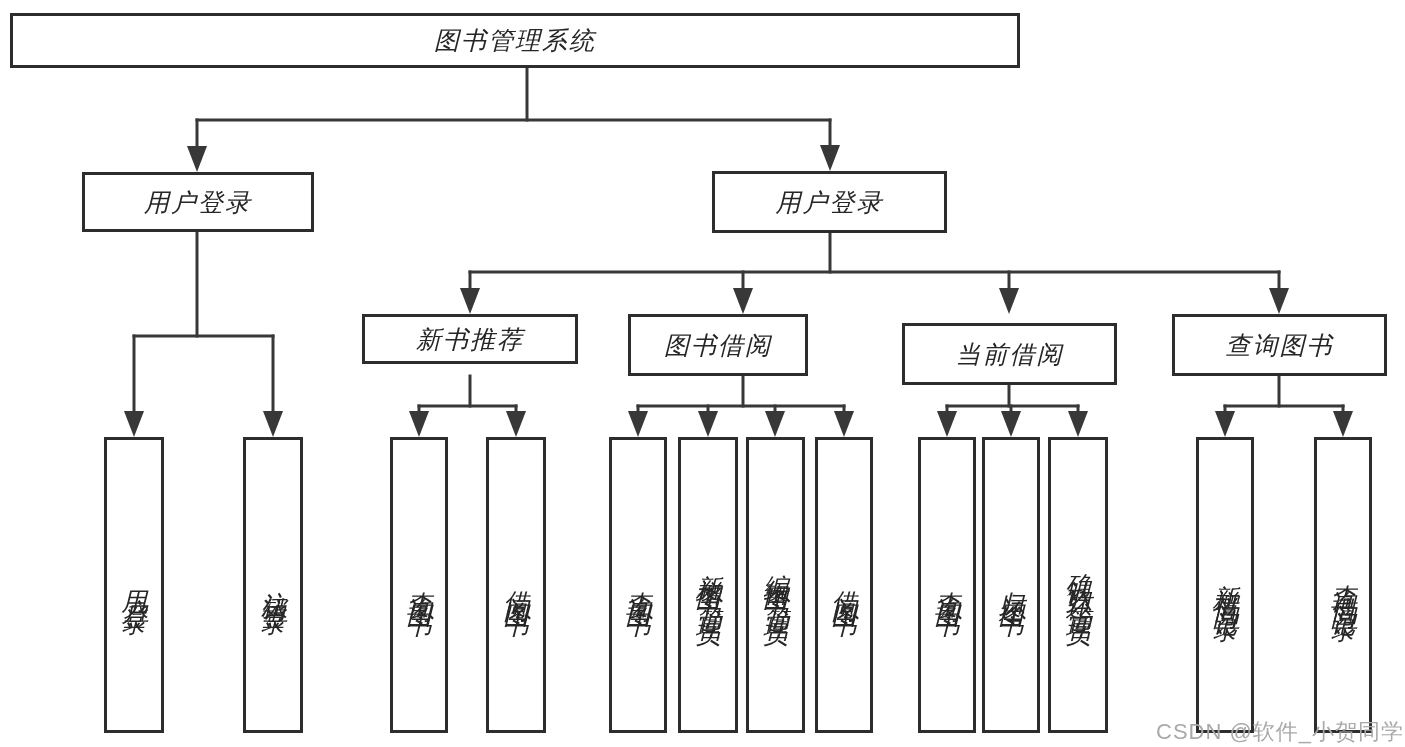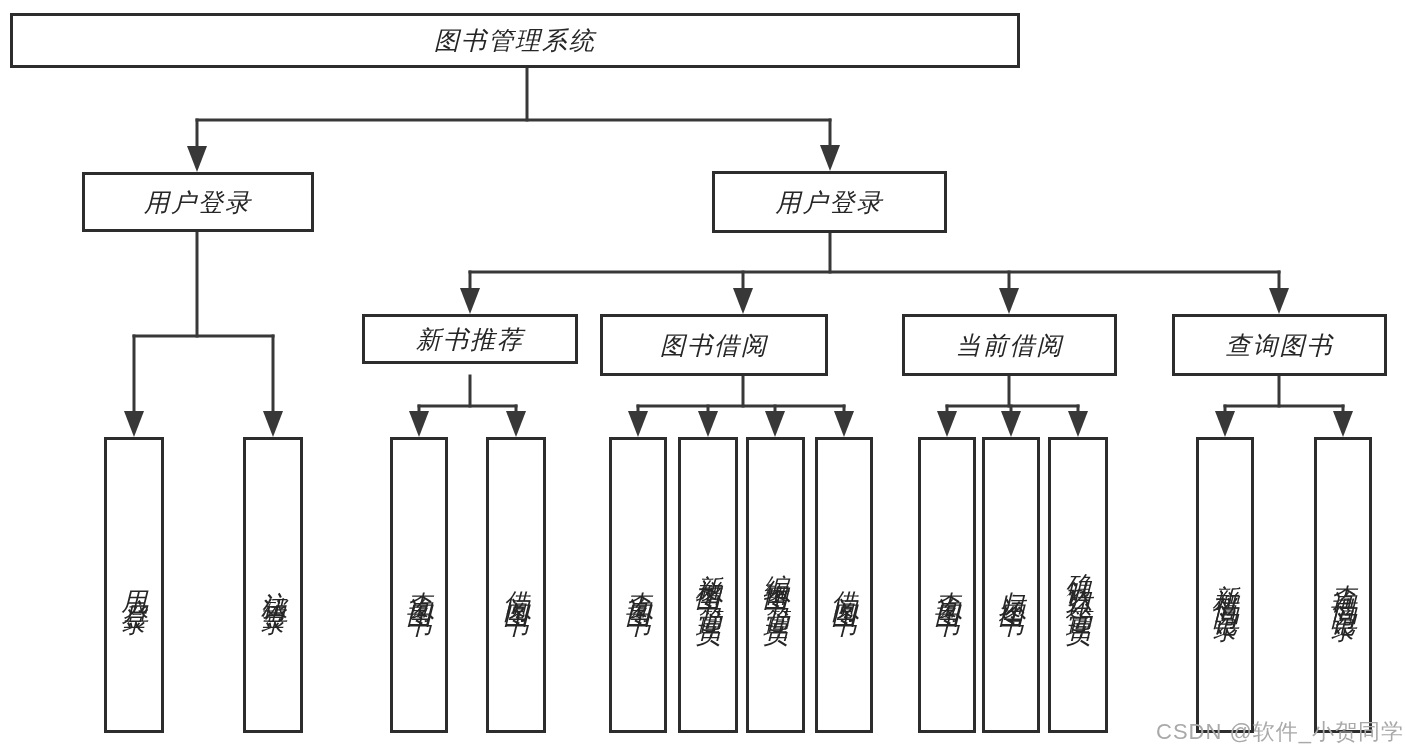--- a/index.html
+++ b/index.html
@@ -93,24 +93,24 @@
   <div class="node h" style="left:82px;top:172px;width:232px;height:60px">
     <span class="lbl">用户登录</span>
   </div>
   <div class="node h" style="left:712px;top:171px;width:235px;height:62px">
     <span class="lbl">用户登录</span>
   </div>
 
   <div class="node h" style="left:362px;top:314px;width:216px;height:50px">
     <span class="lbl">新书推荐</span>
   </div>
-  <div class="node h" style="left:600px;top:314px;width:228px;height:62px">
+  <div class="node h" style="left:628px;top:314px;width:180px;height:62px">
     <span class="lbl">图书借阅</span>
   </div>
-  <div class="node h" style="left:902px;top:314px;width:215px;height:62px">
+  <div class="node h" style="left:902px;top:323px;width:215px;height:62px">
     <span class="lbl">当前借阅</span>
   </div>
   <div class="node h" style="left:1172px;top:314px;width:215px;height:62px">
     <span class="lbl">查询图书</span>
   </div>
 
   <div class="node v" style="left:104px;top:437px;width:60px;height:296px">
     <span class="lbl">用户登录</span>
   </div>
   <div class="node v" style="left:243px;top:437px;width:60px;height:296px">

